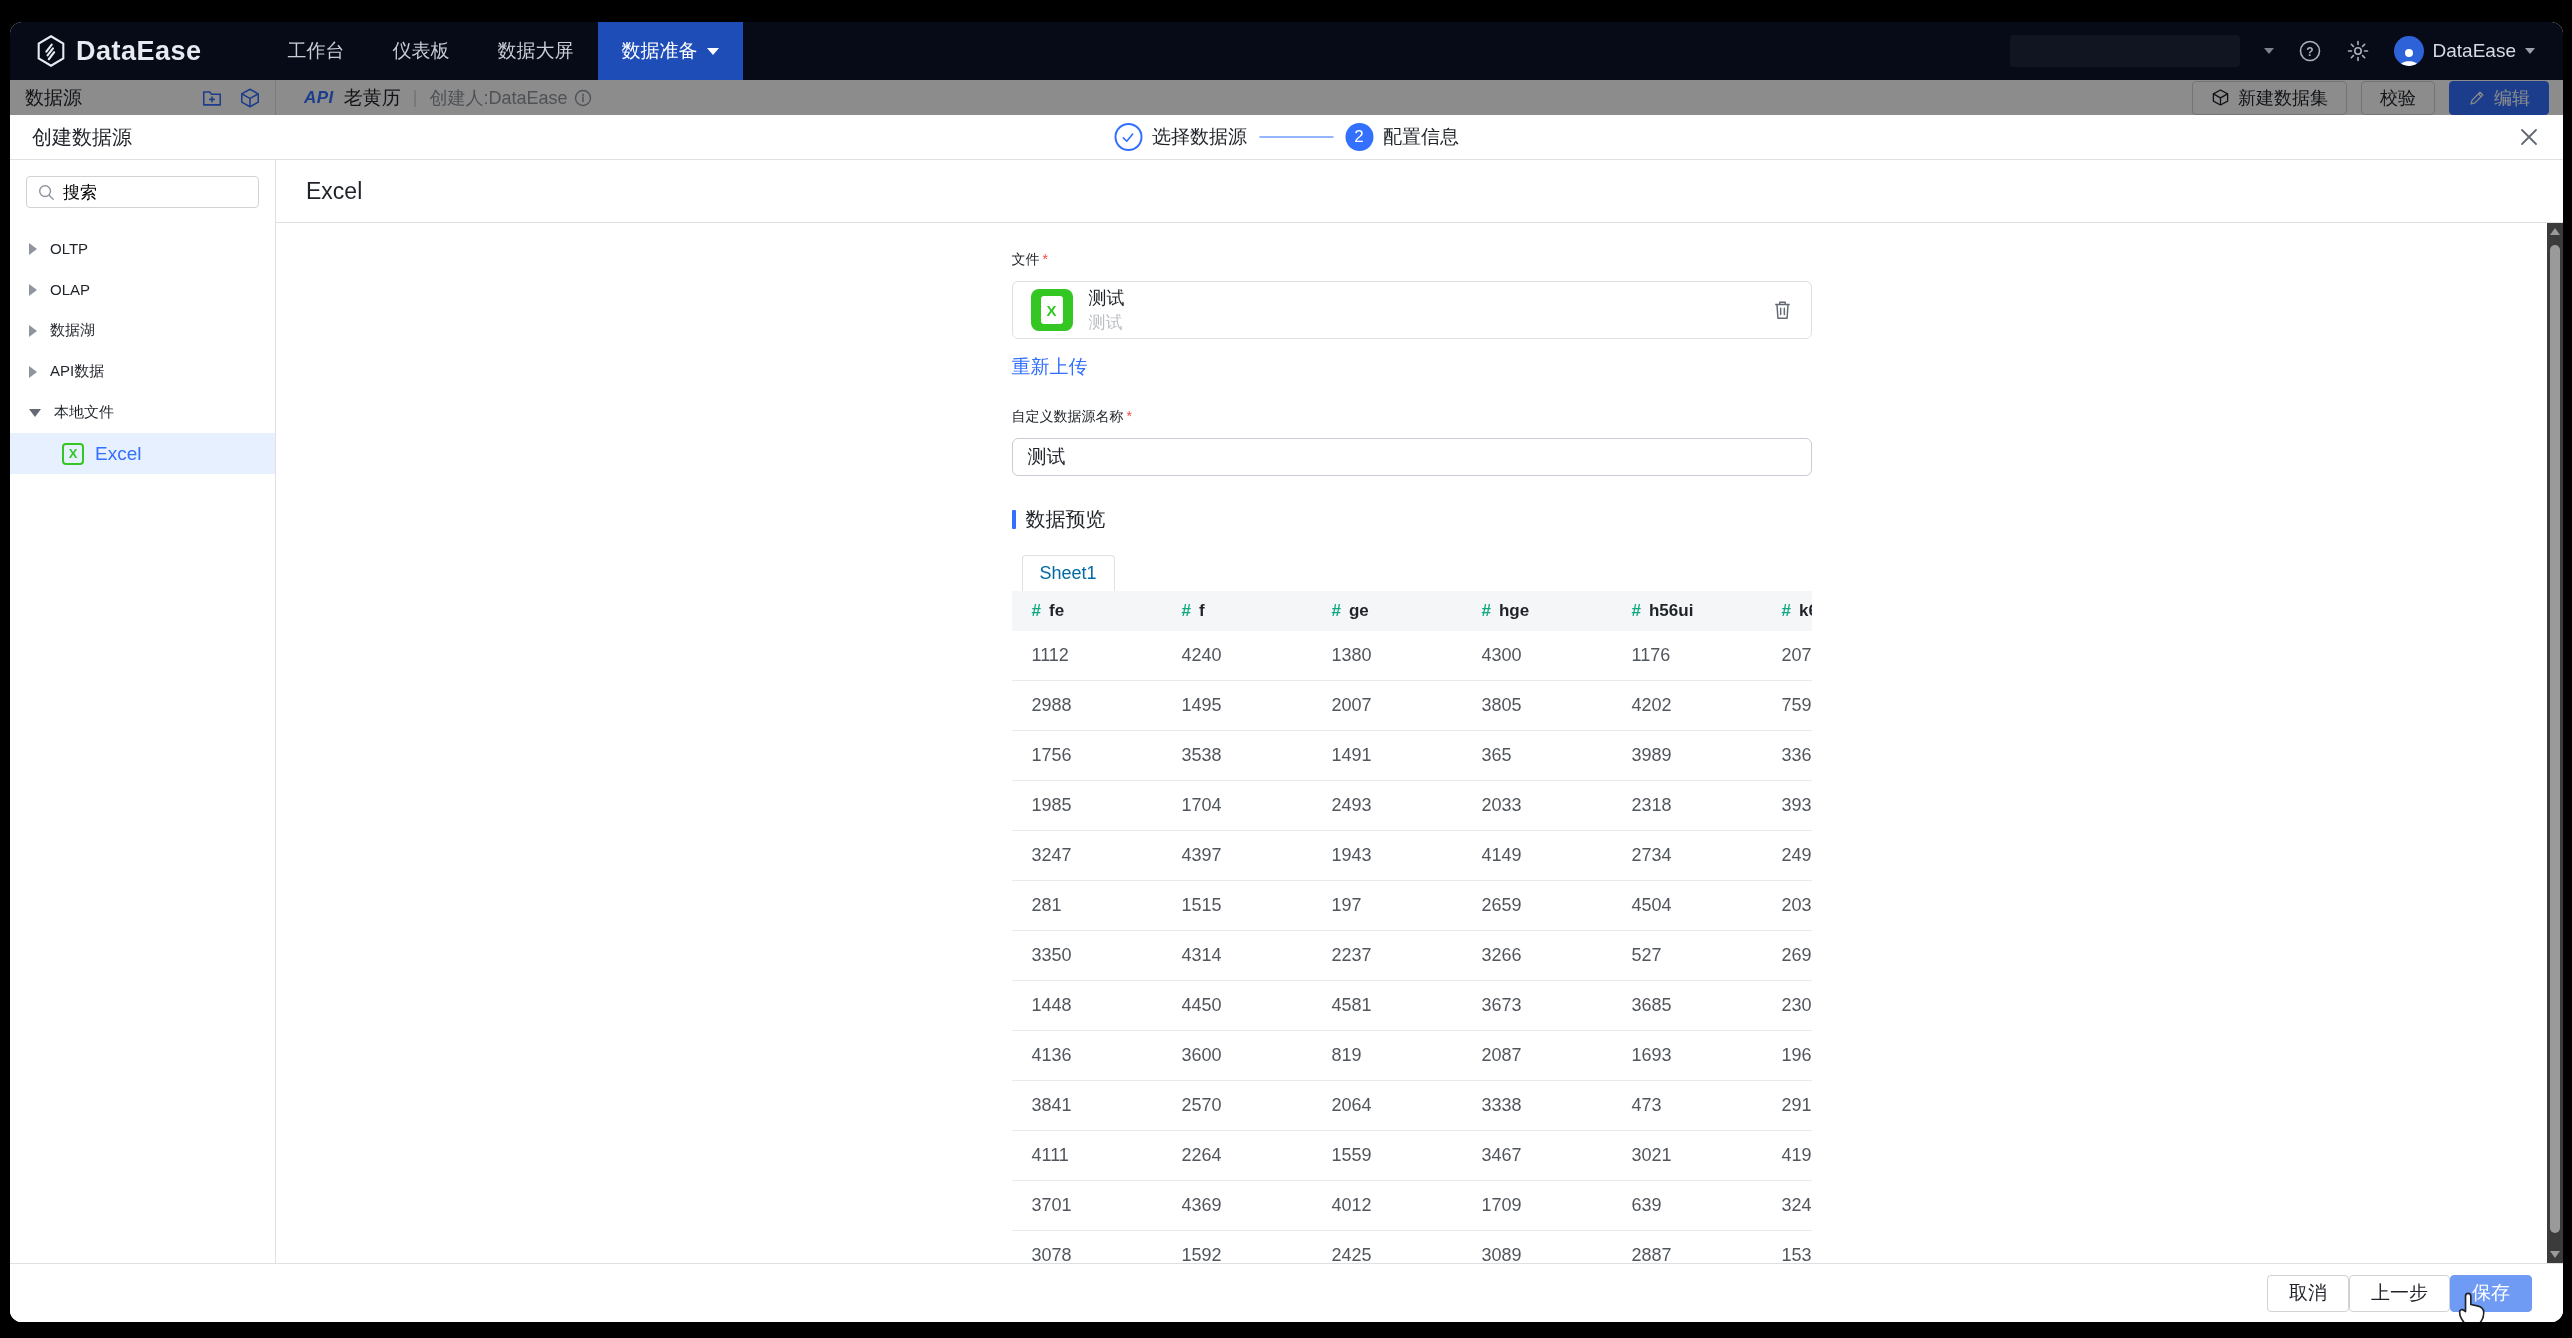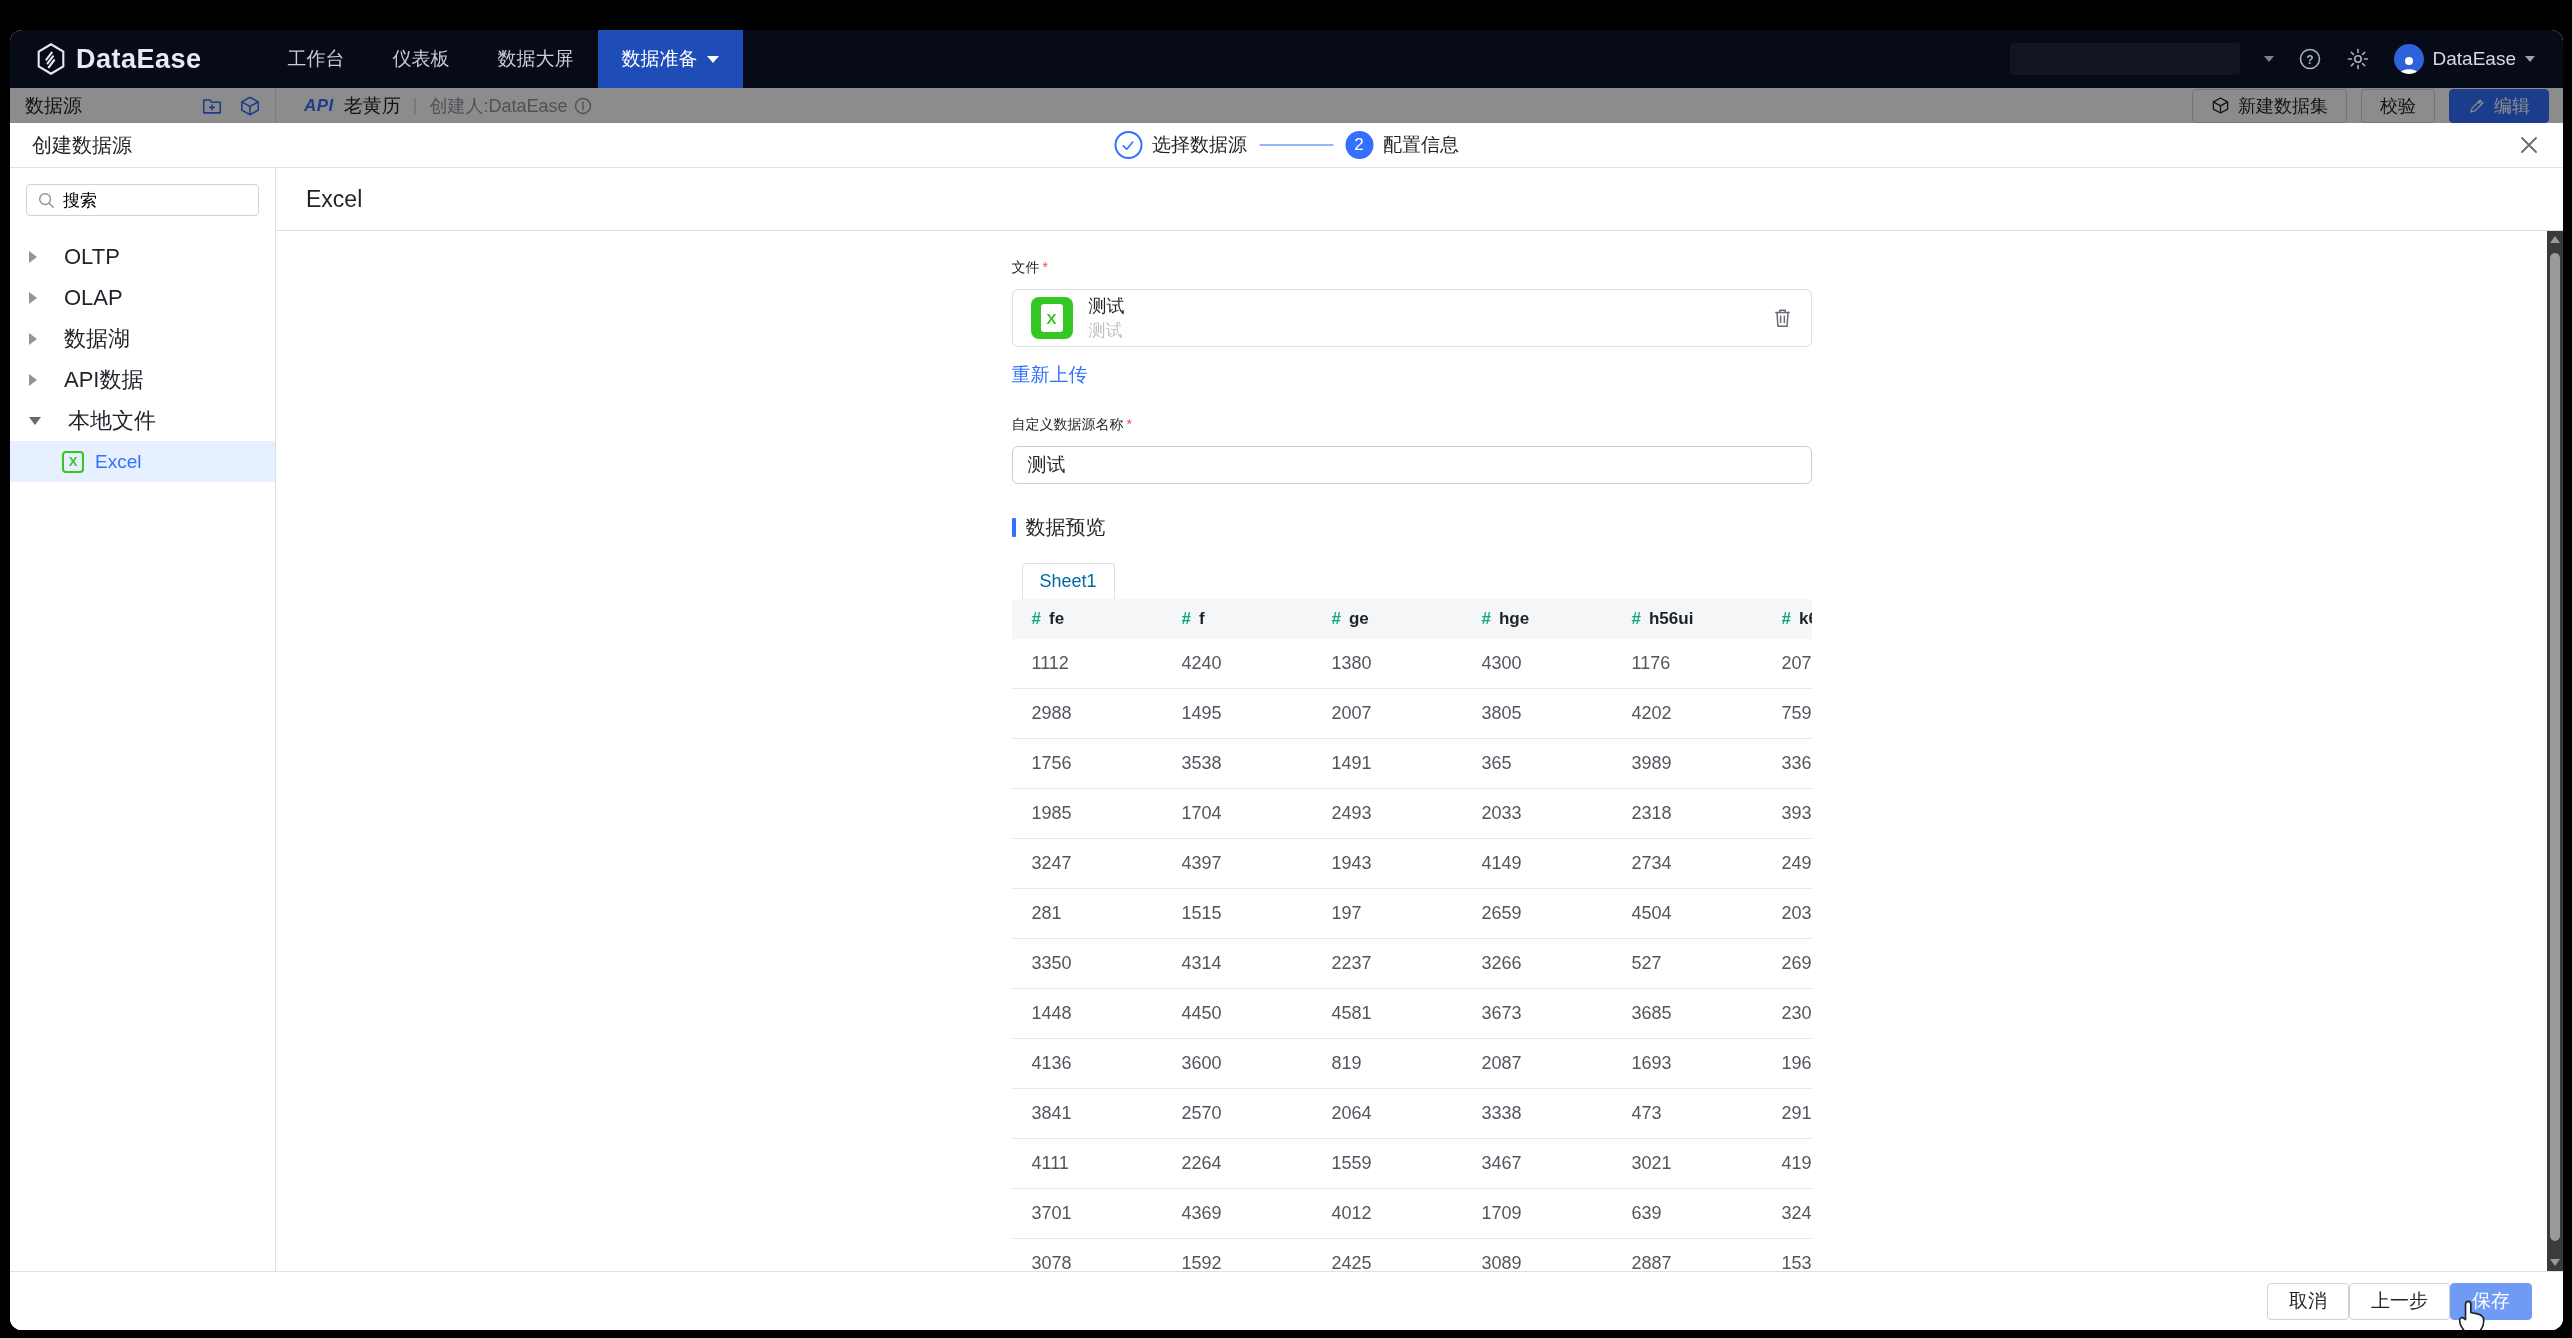--- a/index.html
+++ b/index.html
@@ -1,18 +1,18 @@
 <!DOCTYPE html>
 <html style="--accent: #3370ff; --nav-active-bg: #1e4db8; --navbar-bg: #060b17; --excel-green: #34c724; --hash-teal: #10a883; --required-red: #f54a45;"><head>
 <meta charset="utf-8">
 <style>
   html,body{margin:0;padding:0;background:#000;width:2572px;height:1338px;overflow:hidden;
     font-family:"Liberation Sans","DejaVu Sans",sans-serif;-webkit-font-smoothing:antialiased;}
   *{box-sizing:border-box;}
-  .window{position:absolute;left:10px;top:30px;width:2553px;height:1300px;background:#fff;
+  .window{position:absolute;left:10px;top:22px;width:2553px;height:1300px;background:#fff;
     border-radius:12px;overflow:hidden;display:flex;flex-direction:column;}
 
   
   .navbar{height:58px;background:#060b17;display:flex;align-items:center;padding:0 0 0 26px;flex:0 0 auto;}
   .brand{display:flex;align-items:center;gap:10px;}
   .brand-name{color:#e7eaf1;font-size:27px;font-weight:bold;letter-spacing:.5px;}
   .nav-menu{display:flex;height:100%;margin-left:62px;}
   .nav-item{height:100%;display:flex;align-items:center;gap:9px;padding:0 24px;color:#c8cdd6;font-size:19px;cursor:pointer;}
   .nav-item.active{background:#1e4db8;color:#fff;}
   .caret{width:0;height:0;border-left:6px solid transparent;border-right:6px solid transparent;border-top:7px solid currentColor;display:inline-block;}
@@ -50,21 +50,21 @@
   .step-circle.active{background:#3370ff;color:#fff;font-size:17px;}
   .step-label{font-size:19px;color:#1f2329;}
   .step-line{width:74px;height:2px;background:#94b4fe;}
   .dlg-close{position:absolute;right:24px;top:50%;transform:translateY(-50%);color:#646a73;cursor:pointer;display:flex;}
   .dlg-body{flex:1;display:flex;min-height:0;}
 
   
   .sidebar{width:266px;flex:0 0 auto;border-right:1px solid #dee0e3;padding-top:16px;}
   .search-box{margin:0 16px 20px 16px;height:32px;border:1px solid #d0d3d6;border-radius:4px;display:flex;align-items:center;gap:8px;padding:0 10px;color:#8f959e;}
   .search-ph{color:#000000;font-size:17px;}
-  .tree-node{height:41px;display:flex;align-items:center;gap:27px;padding-left:19px;font-size:22px;color:#1f2329;cursor:pointer;}
+  .tree-node{height:41px;display:flex;align-items:center;gap:13px;padding-left:19px;font-size:15px;color:#1f2329;cursor:pointer;}
   .arr-r{width:0;height:0;border-top:6px solid transparent;border-bottom:6px solid transparent;border-left:8px solid #8f959e;}
   .arr-d{width:0;height:0;border-left:6px solid transparent;border-right:6px solid transparent;border-top:8px solid #646a73;}
   .tree-leaf{height:41px;display:flex;align-items:center;gap:11px;padding-left:52px;font-size:19px;color:#1f2329;cursor:pointer;}
   .tree-leaf.selected{background:#e7f0fe;color:#3370ff;}
   .xls-mini{width:22px;height:22px;border:2px solid #34c724;border-radius:4px;color:#34c724;font-size:13px;font-weight:bold;display:flex;align-items:center;justify-content:center;}
 
   
   .main{flex:1;display:flex;flex-direction:column;min-width:0;position:relative;}
   .main-head{height:63px;flex:0 0 auto;border-bottom:1px solid #dee0e3;display:flex;align-items:center;padding:0 30px;font-size:23px;color:#1f2329;font-weight:500;}
   .main-content{flex:1;position:relative;overflow:hidden;}

